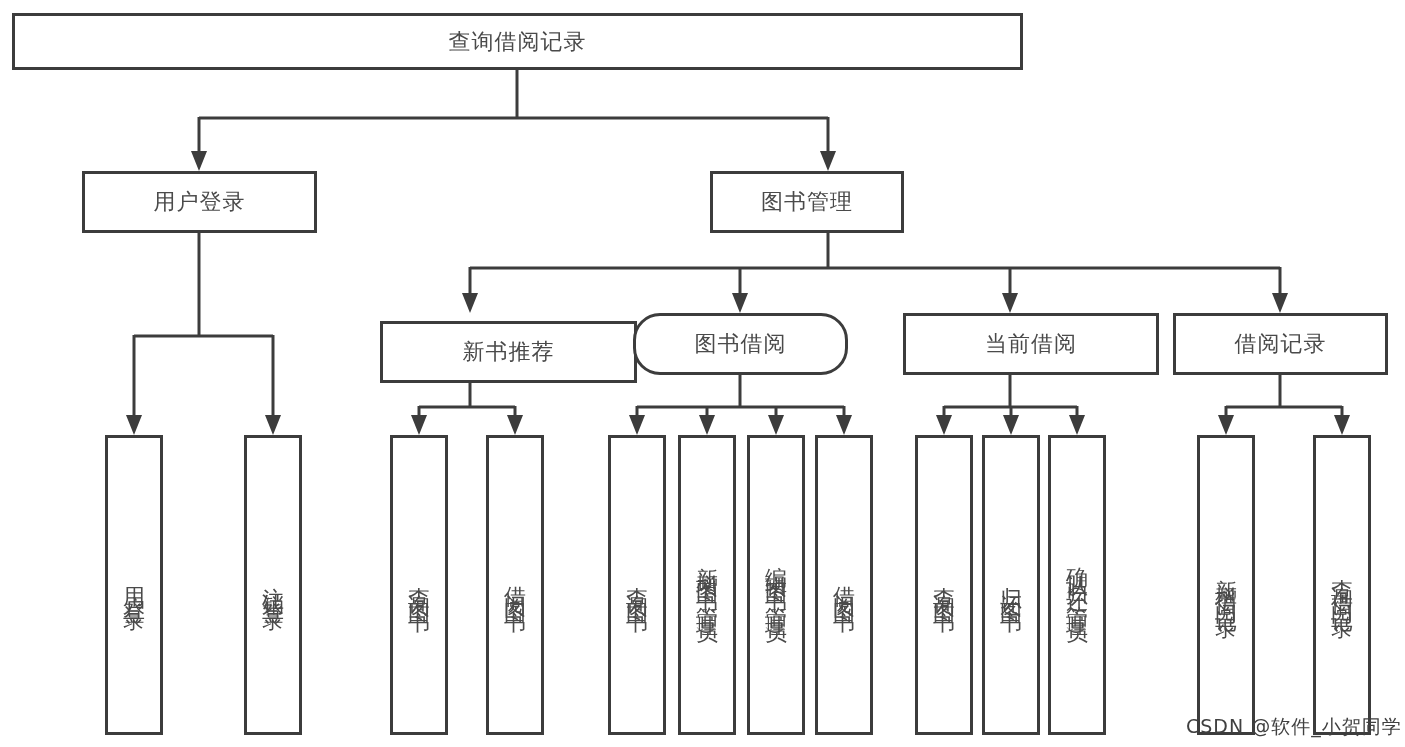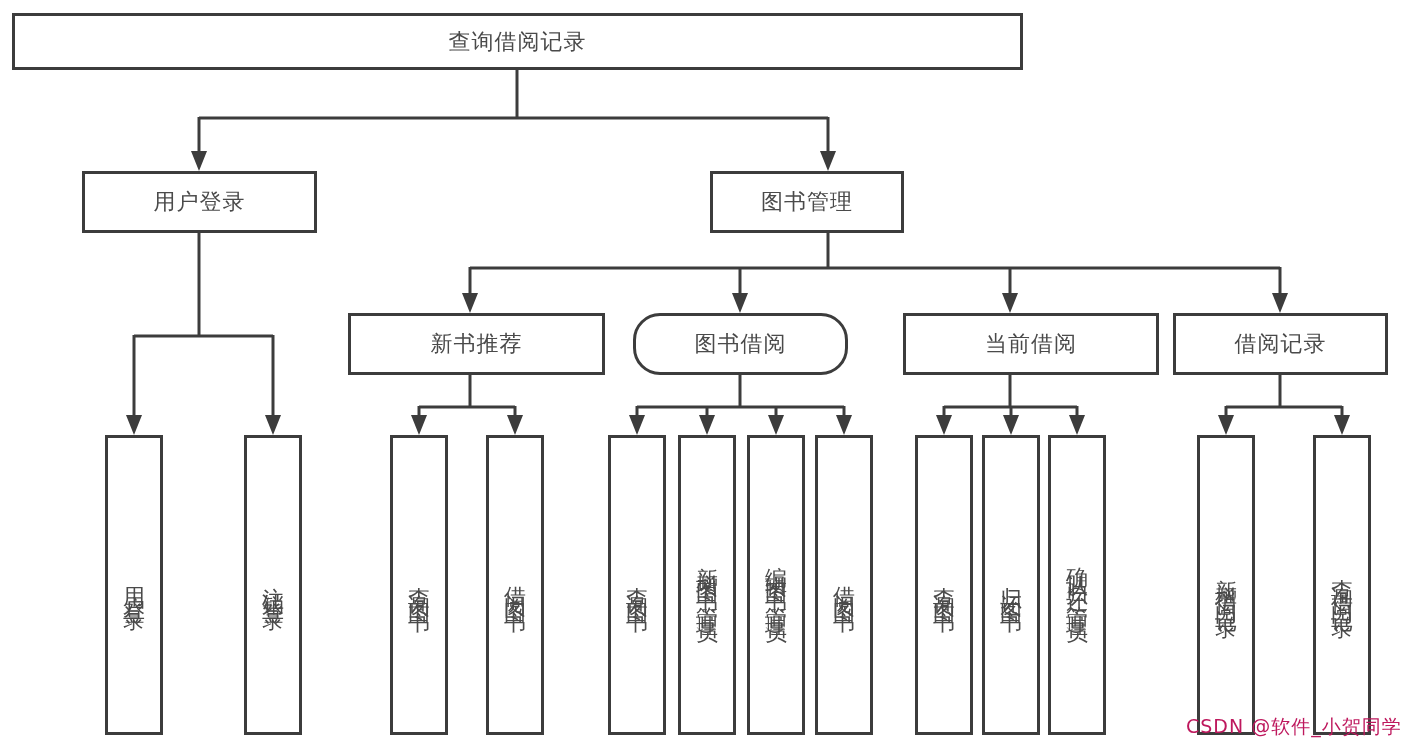--- a/index.html
+++ b/index.html
@@ -31,21 +31,21 @@
     font-size:22px;
     letter-spacing:8px;
     line-height:1;
     white-space:nowrap;
     color:#4a4a4a;
   }
   #watermark{
     position:absolute;
     left:1186px;top:714px;
     font-size:19px;
-    color:#be185d;
+    color:#404040;
     letter-spacing:1px;
     white-space:nowrap;
   }
 </style>
 </head>
 <body>
 
 <div id="stage">
 
   <svg id="connectors" viewBox="0 0 1405 747" xmlns="http://www.w3.org/2000/svg">
@@ -112,21 +112,21 @@
       <polygon points="1218,415 1234,415 1226,435"></polygon>
       <polygon points="1334,415 1350,415 1342,435"></polygon>
     </g>
   </svg>
 
   <div class="node hbox root">查询借阅记录</div>
 
   <div class="node hbox lv2" style="left:82px;width:235px;">用户登录</div>
   <div class="node hbox lv2" style="left:710px;width:194px;">图书管理</div>
 
-  <div class="node hbox lv3" style="left:348px;width:257px;">新书推荐</div>
+  <div class="node hbox lv3" style="left:380px;width:257px;margin-top:8px;">新书推荐</div>
   <div class="node hbox lv3" style="left:633px;width:215px;border-radius:27px;">图书借阅</div>
   <div class="node hbox lv3" style="left:903px;width:256px;">当前借阅</div>
   <div class="node hbox lv3" style="left:1173px;width:215px;">借阅记录</div>
 
   <div class="node leaf" style="left:105px;">
     <span class="vtext">用户登录</span>
   </div>
   <div class="node leaf" style="left:244px;">
     <span class="vtext">注销登录</span>
   </div>

